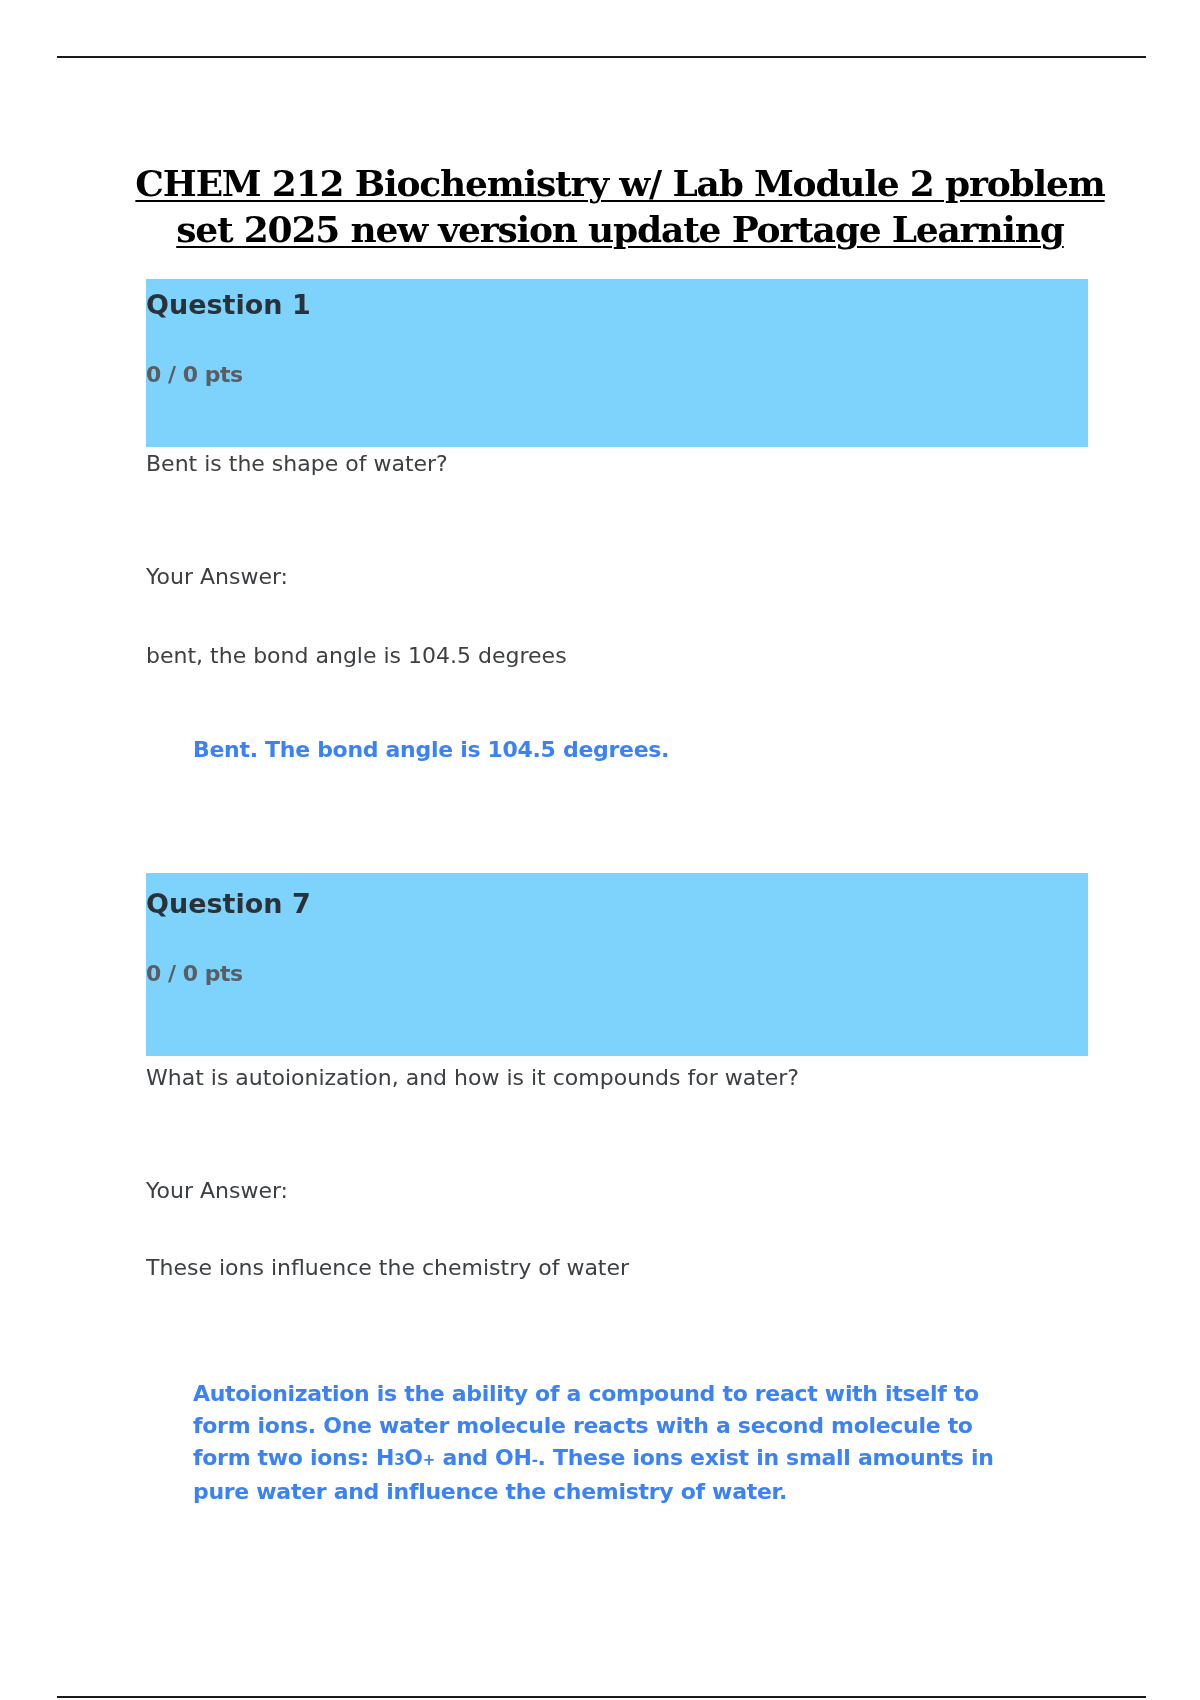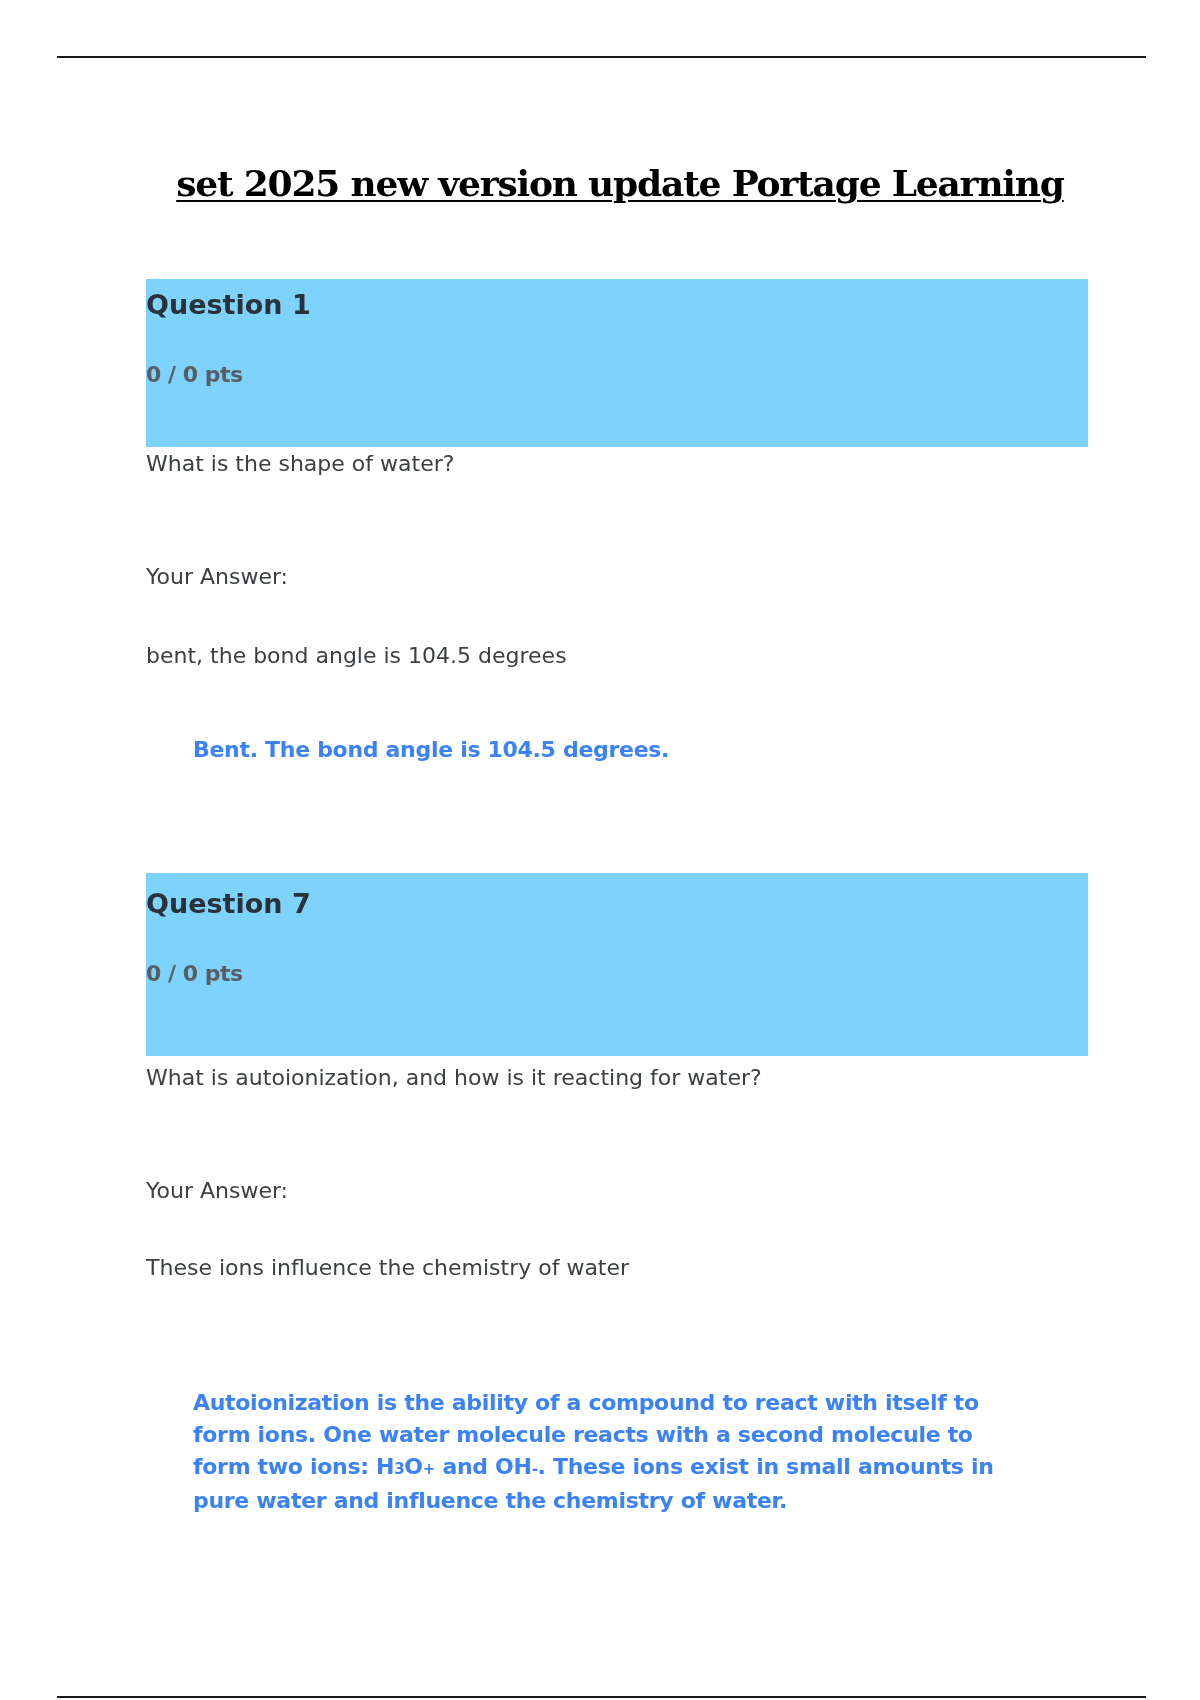--- a/index.html
+++ b/index.html
@@ -84,45 +84,46 @@
     }
     .small-sub { font-size: 15px; }
     .small-sup { font-size: 15px; }
   </style>
 </head>
 <body>
 
 <div class="rule top"></div>
 
 <div class="doc-title">
+  <div>CHEM 212 Biochemistry w/ Lab Module 2 problem</div>
   <div>set 2025 new version update Portage Learning</div>
 </div>
 
 <section>
   <div class="q-header" style="top:279px; height:168px;">
     <div class="q-title" style="top:10px;">Question 1</div>
     <div class="q-pts" style="top:83px;">0 / 0 pts</div>
   </div>
-  <div class="body-text" style="top:448px;">What is the shape of water?</div>
+  <div class="body-text" style="top:448px;">Bent is the shape of water?</div>
   <div class="body-text" style="top:561px;">Your Answer:</div>
   <div class="body-text" style="top:640px;">bent, the bond angle is 104.5 degrees</div>
   <div class="correct-text" style="top:734px; white-space:nowrap;">Bent. The bond angle is 104.5 degrees.</div>
 </section>
 
 <section>
   <div class="q-header" style="top:873px; height:183px;">
     <div class="q-title" style="top:15px;">Question 7</div>
     <div class="q-pts" style="top:88px;">0 / 0 pts</div>
   </div>
-  <div class="body-text" style="top:1062px;">What is autoionization, and how is it reacting for water?</div>
+  <div class="body-text" style="top:1062px;">What is autoionization, and how is it compounds for water?</div>
   <div class="body-text" style="top:1175px;">Your Answer:</div>
   <div class="body-text" style="top:1252px;">
     <div>These ions influence the chemistry of water</div>
   </div>
-  <div class="correct-text" style="top:1378px; white-space:nowrap;margin-top:9px;">
+  <div class="correct-text" style="top:1378px; white-space:nowrap;">
     <div>Autoionization is the ability of a compound to react with itself to</div>
     <div>form ions. One water molecule reacts with a second molecule to</div>
     <div><span>form two ions: H</span><span class="small-sub">3</span><span>O</span><span class="small-sup">+</span><span> and OH</span><span class="small-sup">-</span><span>. These ions exist in small amounts in</span></div>
     <div>pure water and influence the chemistry of water.</div>
   </div>
 </section>
 
 <div class="rule bottom"></div>
 
 </body></html>

